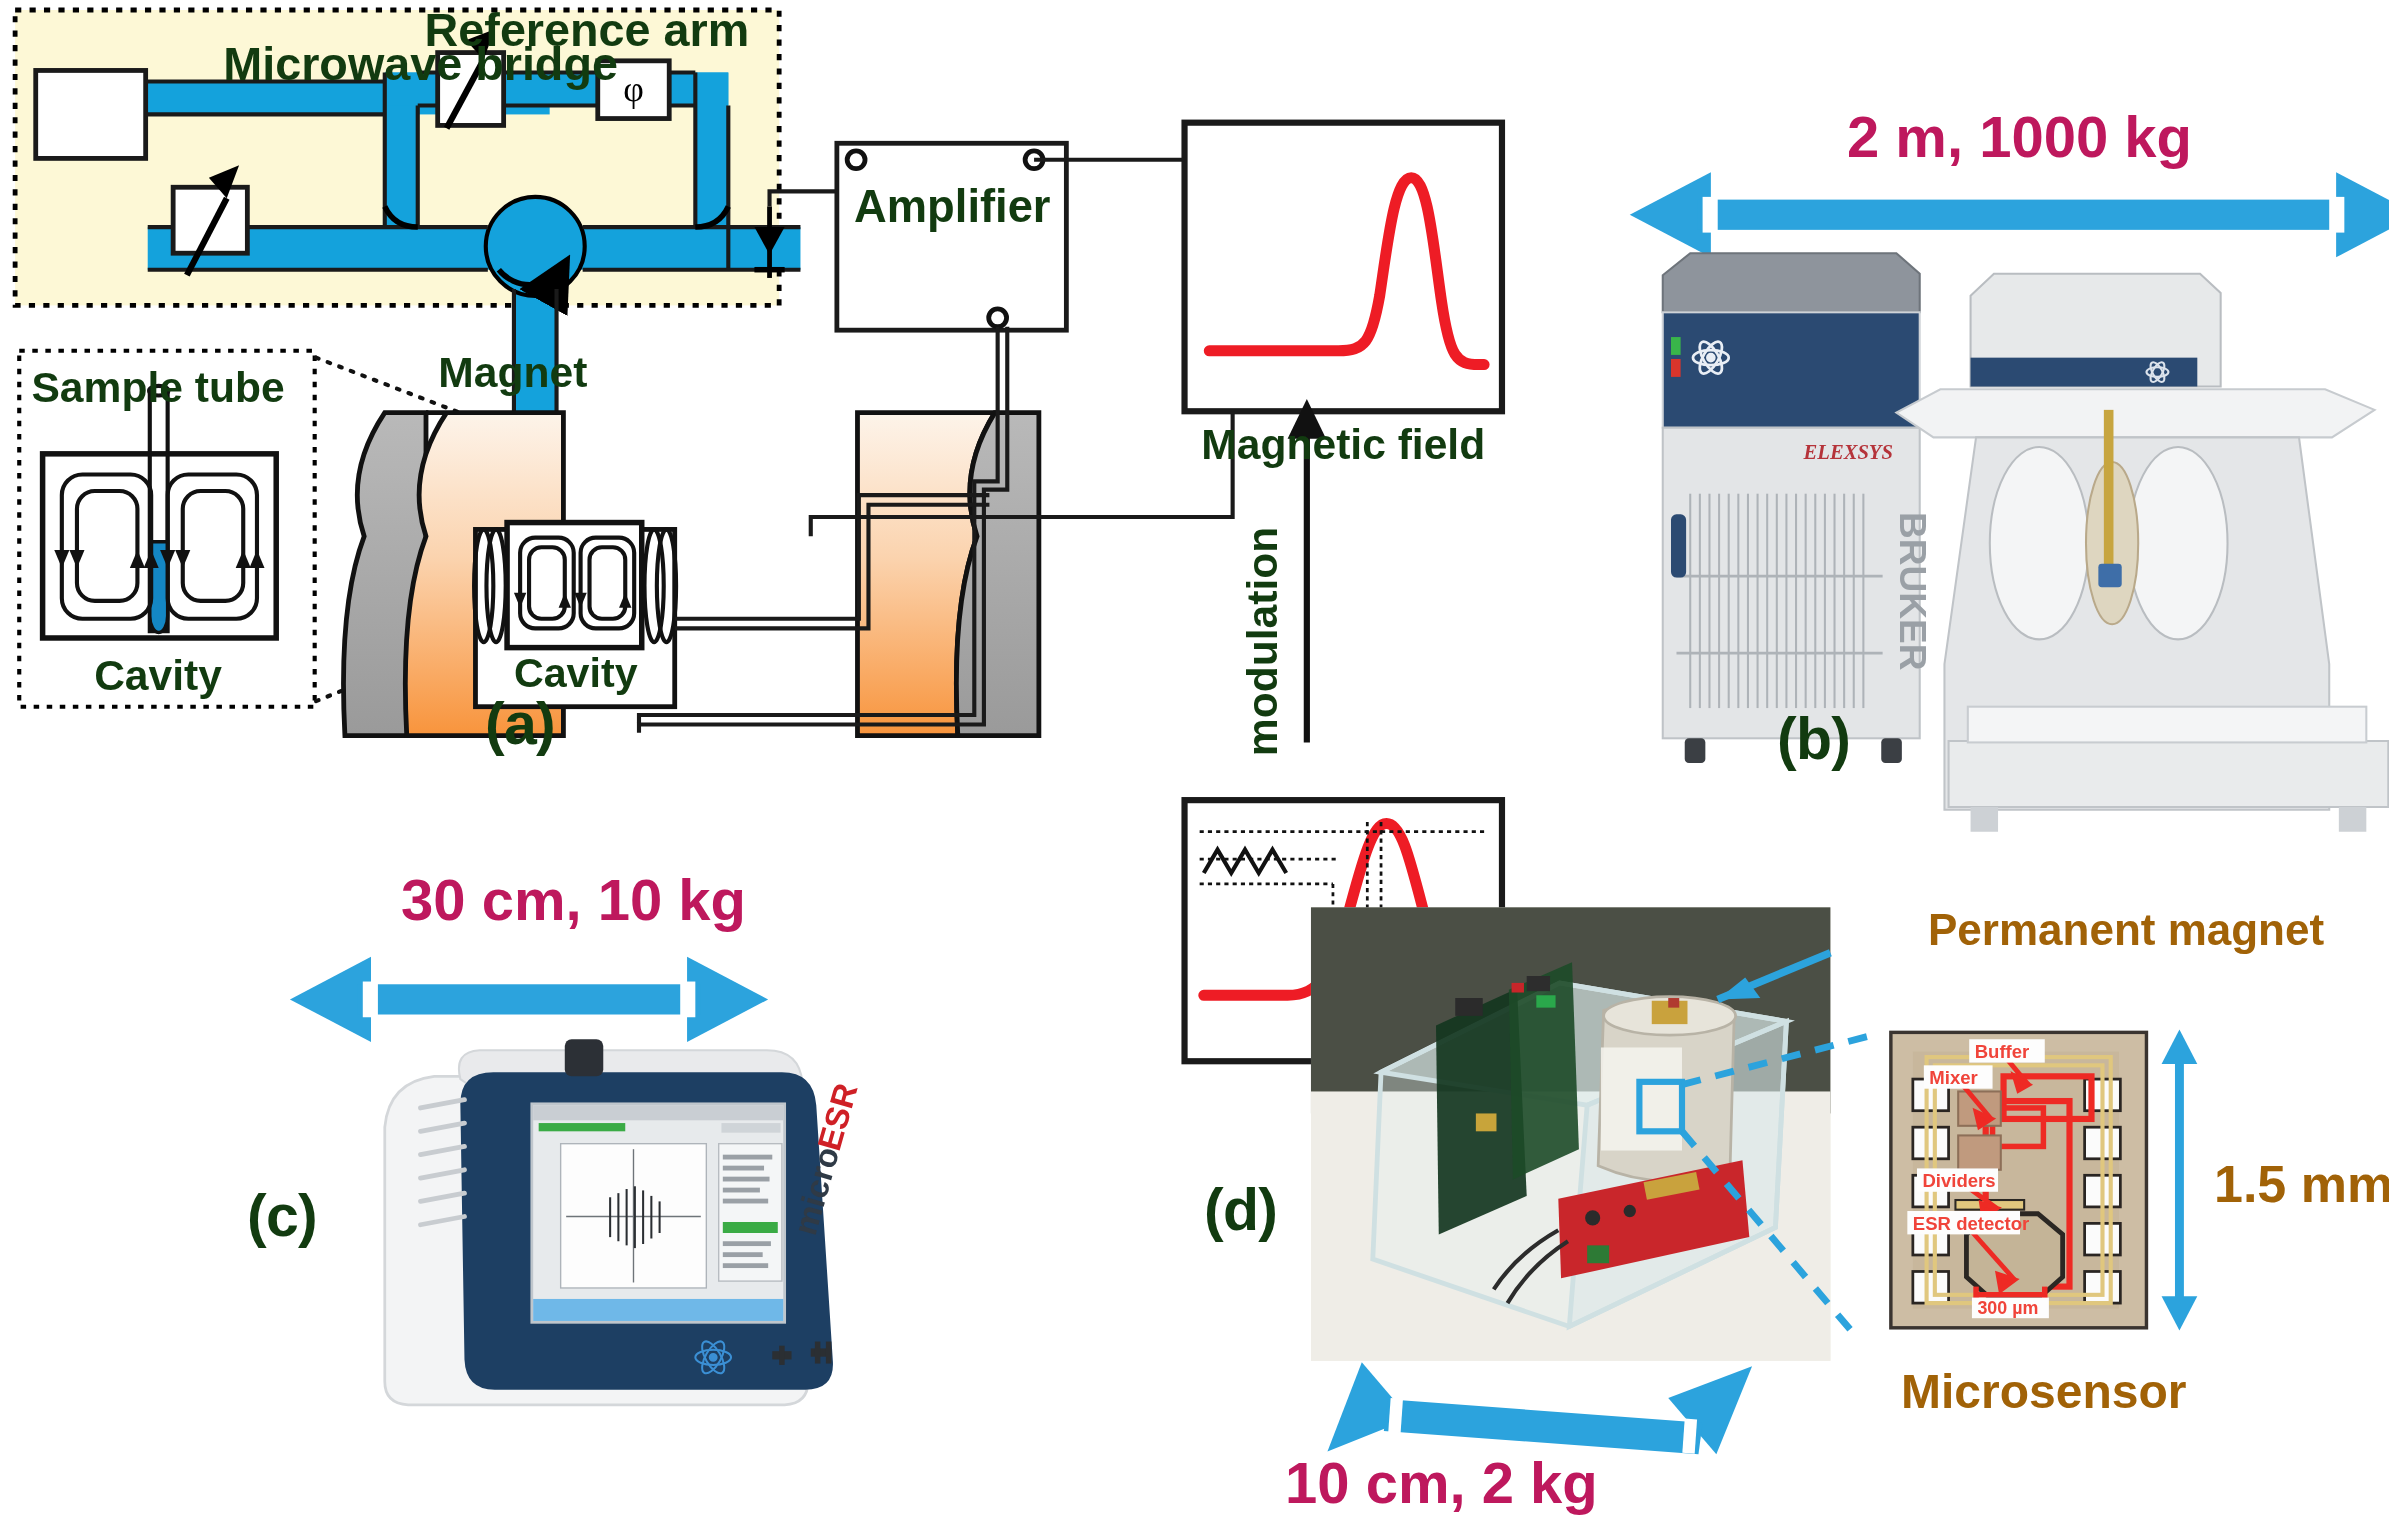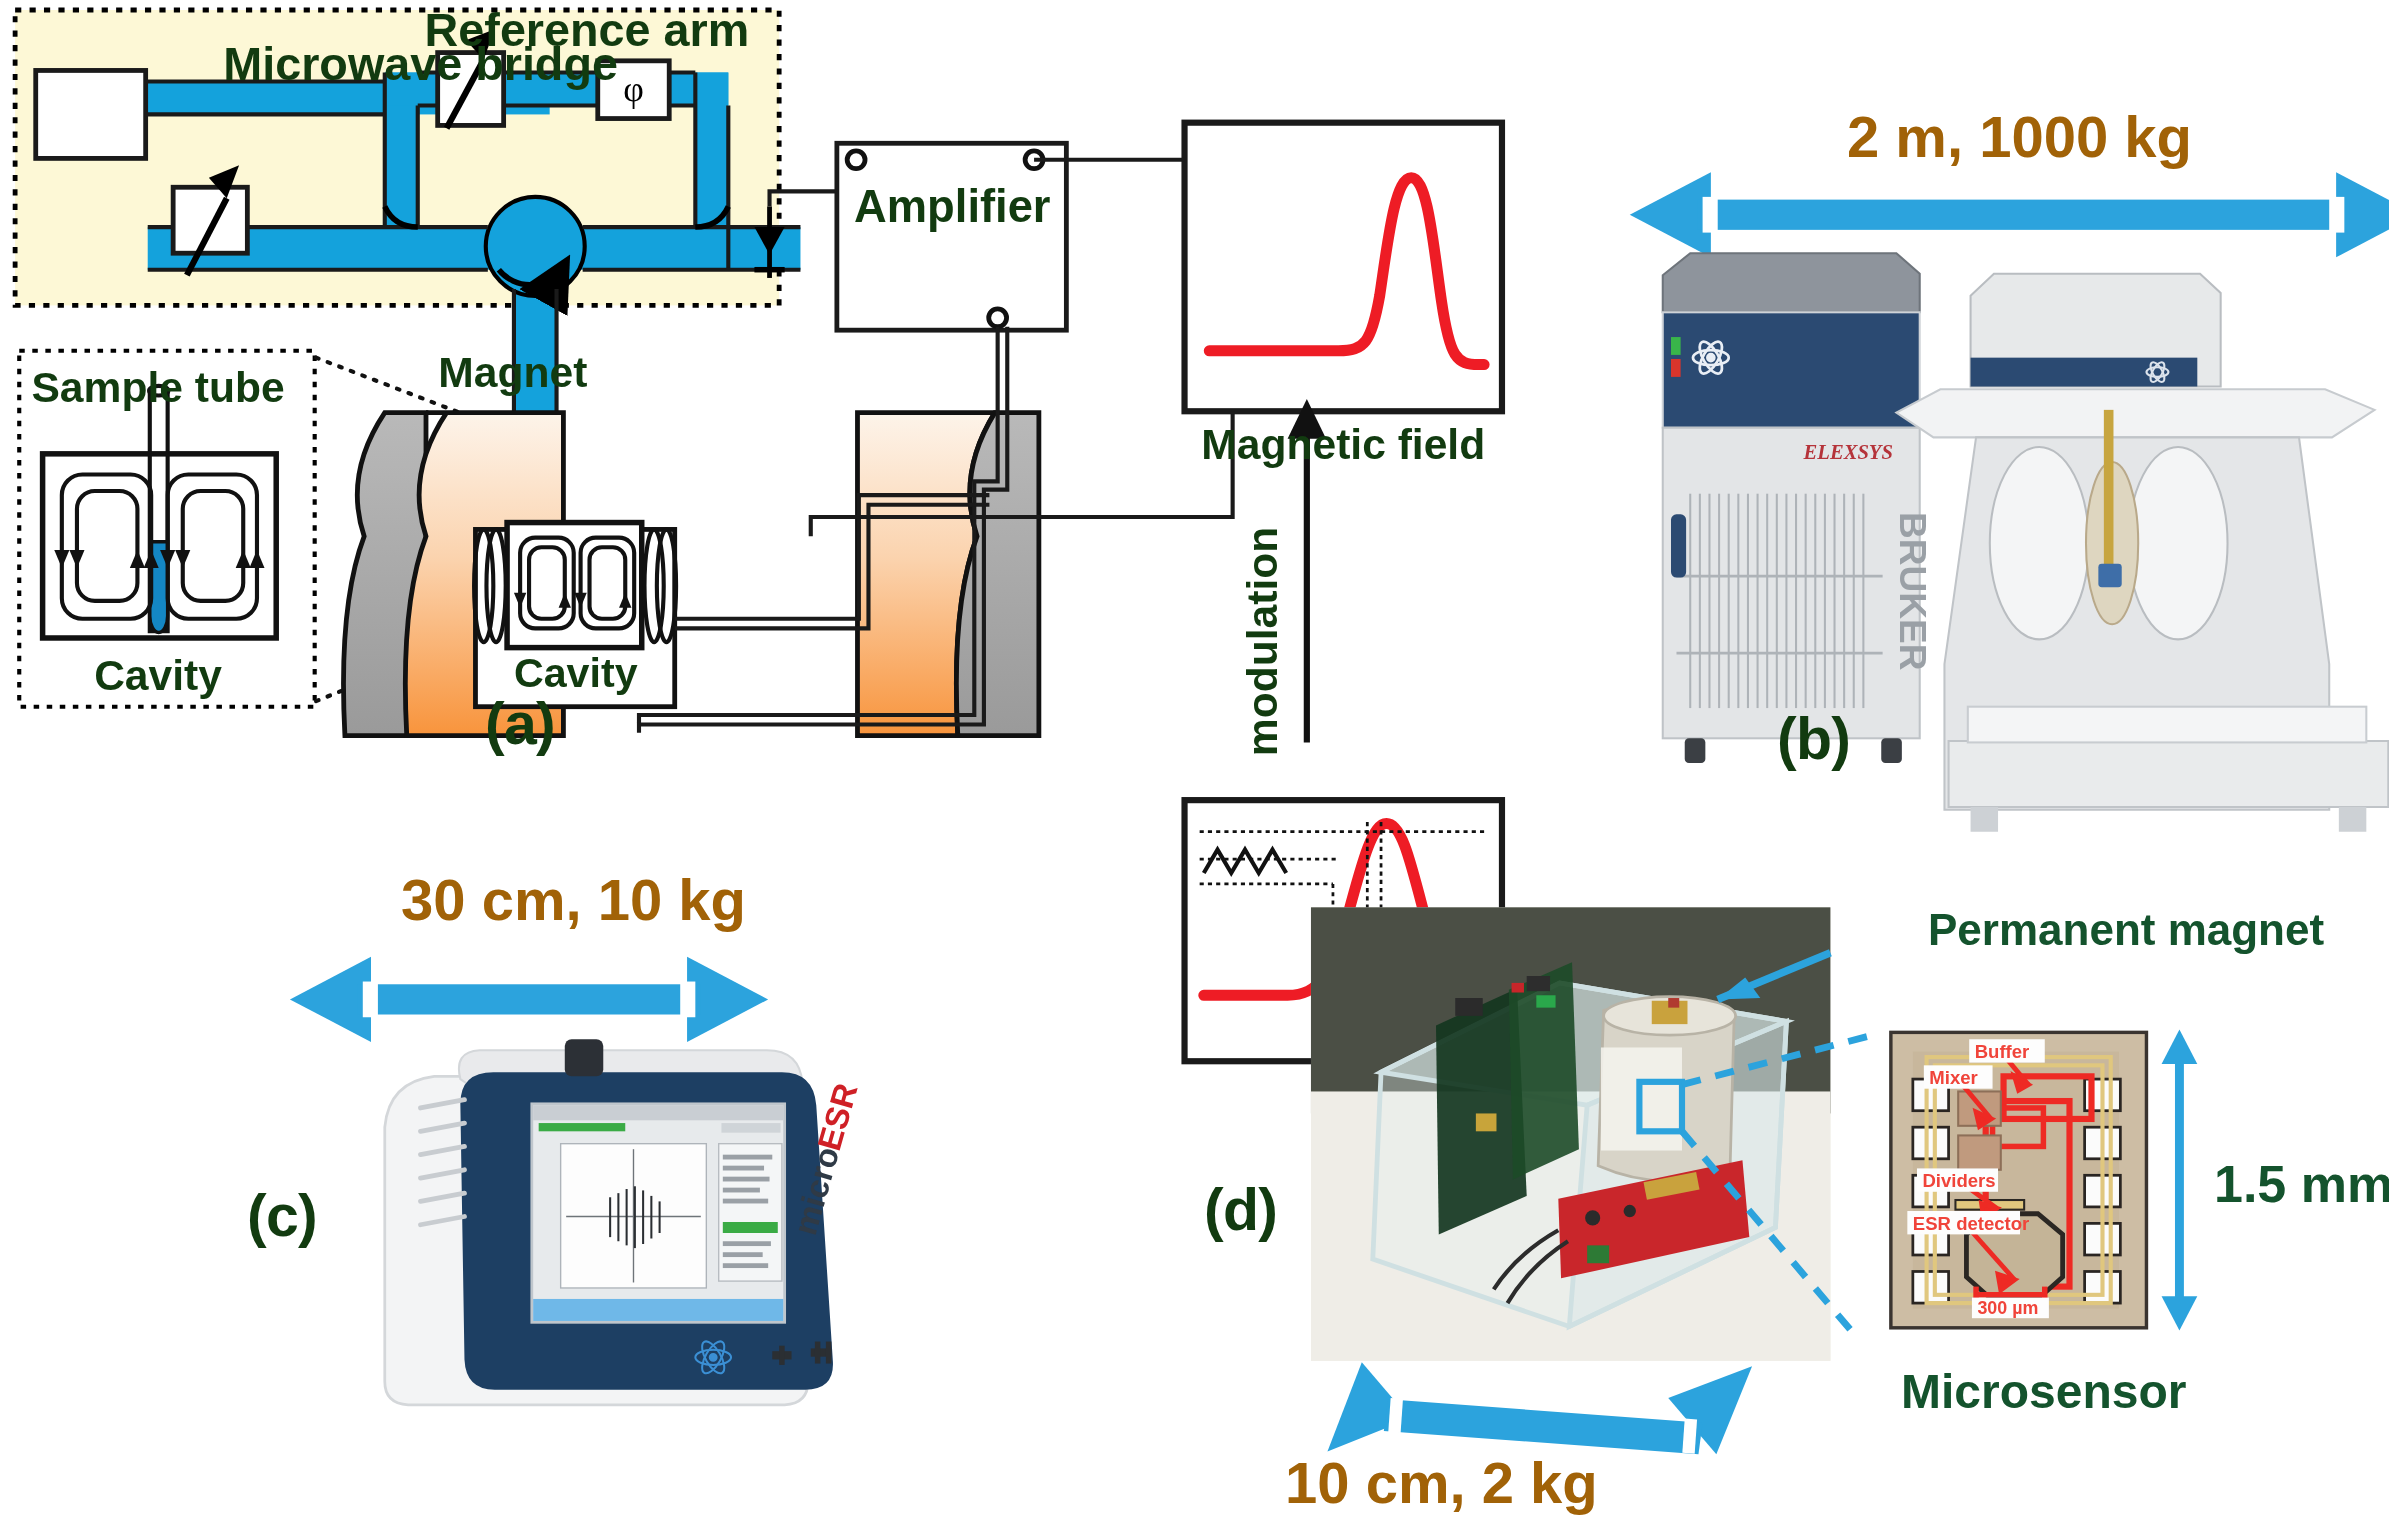--- a/index.html
+++ b/index.html
@@ -2,23 +2,23 @@
 <html style="font-size:11px"><head>
 <meta charset="utf-8">
 <style>
   html,body{margin:0;padding:0;background:#fff;}
   body{width:2389px;height:1535px;position:relative;overflow:hidden;
        font-family:"Liberation Sans",sans-serif;}
   .fig{position:absolute;inset:0;}
   svg.layer{position:absolute;left:0;top:0;width:2389px;height:1535px;}
   .panel-label{position:absolute;font-weight:bold;font-size:59px;color:#123b10;
                font-family:"Liberation Sans",sans-serif;letter-spacing:-0.7px;}
-  .dimtext{position:absolute;font-size:58px;font-weight:bold;color:#a16207;
+  .dimtext{position:absolute;font-size:58px;font-weight:bold;color:#be185d;
            font-family:"Liberation Sans",sans-serif;white-space:nowrap;}
-  .bluetext{position:absolute;font-size:44px;font-weight:bold;color:#14532d;
+  .bluetext{position:absolute;font-size:44px;font-weight:bold;color:#a16207;
             font-family:"Liberation Sans",sans-serif;white-space:nowrap;line-height:1.08;}
   .dgreen{fill:#123b10;font-weight:bold;font-family:"Liberation Sans",sans-serif;}
 </style>
 </head>
 <body>
 
 <div class="fig">
 
 <svg class="layer" viewBox="0 0 3477 2233">
   <defs>

